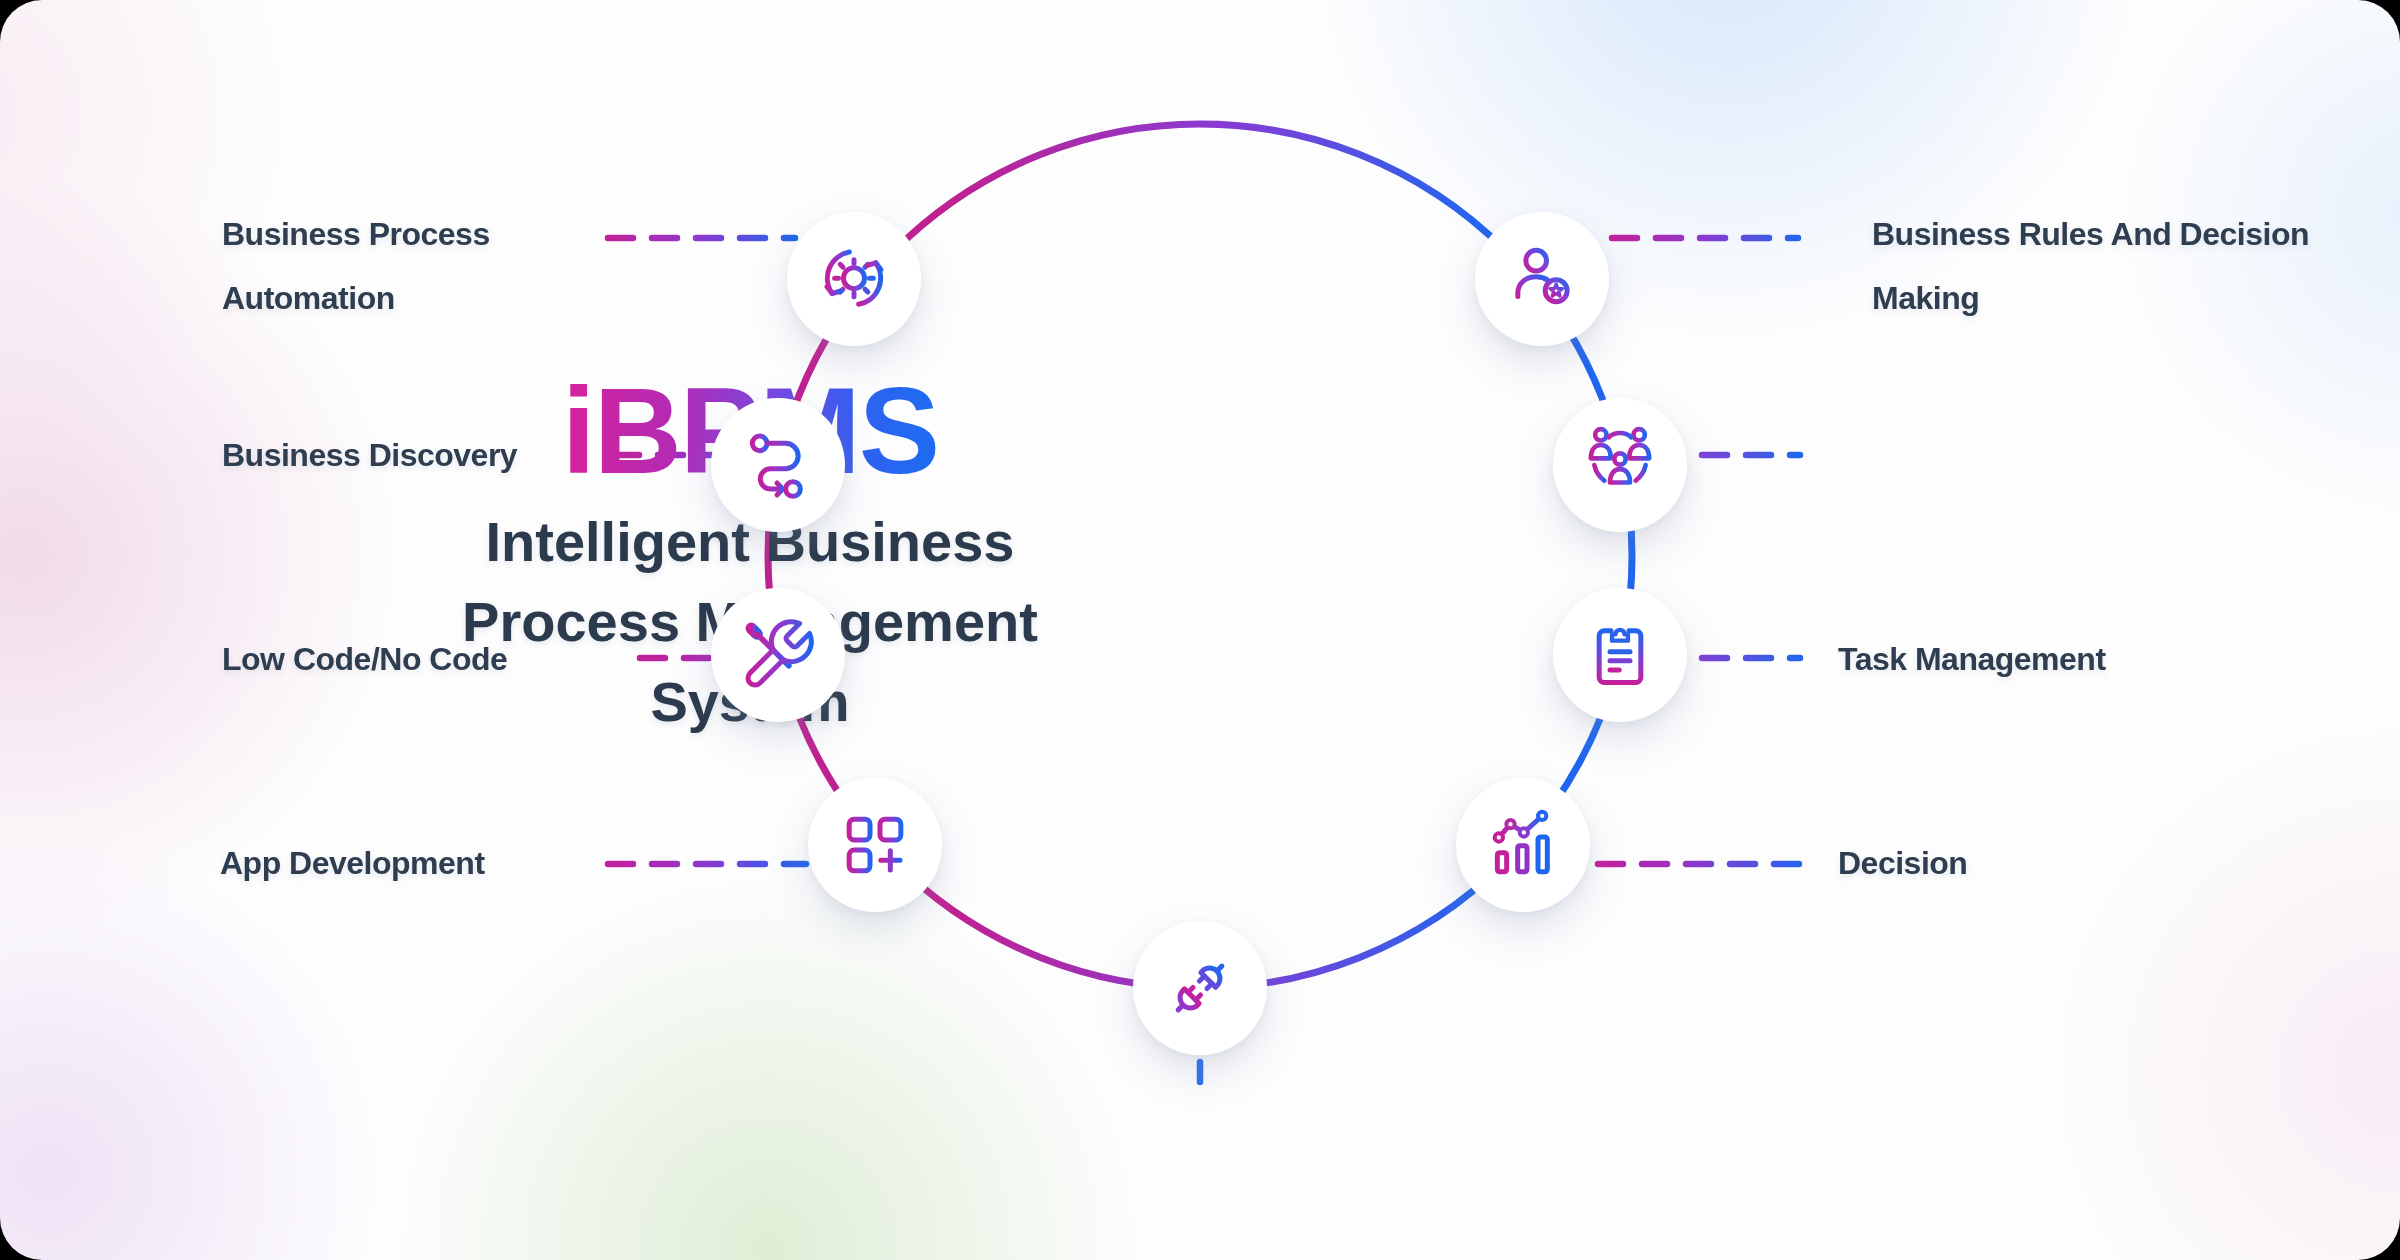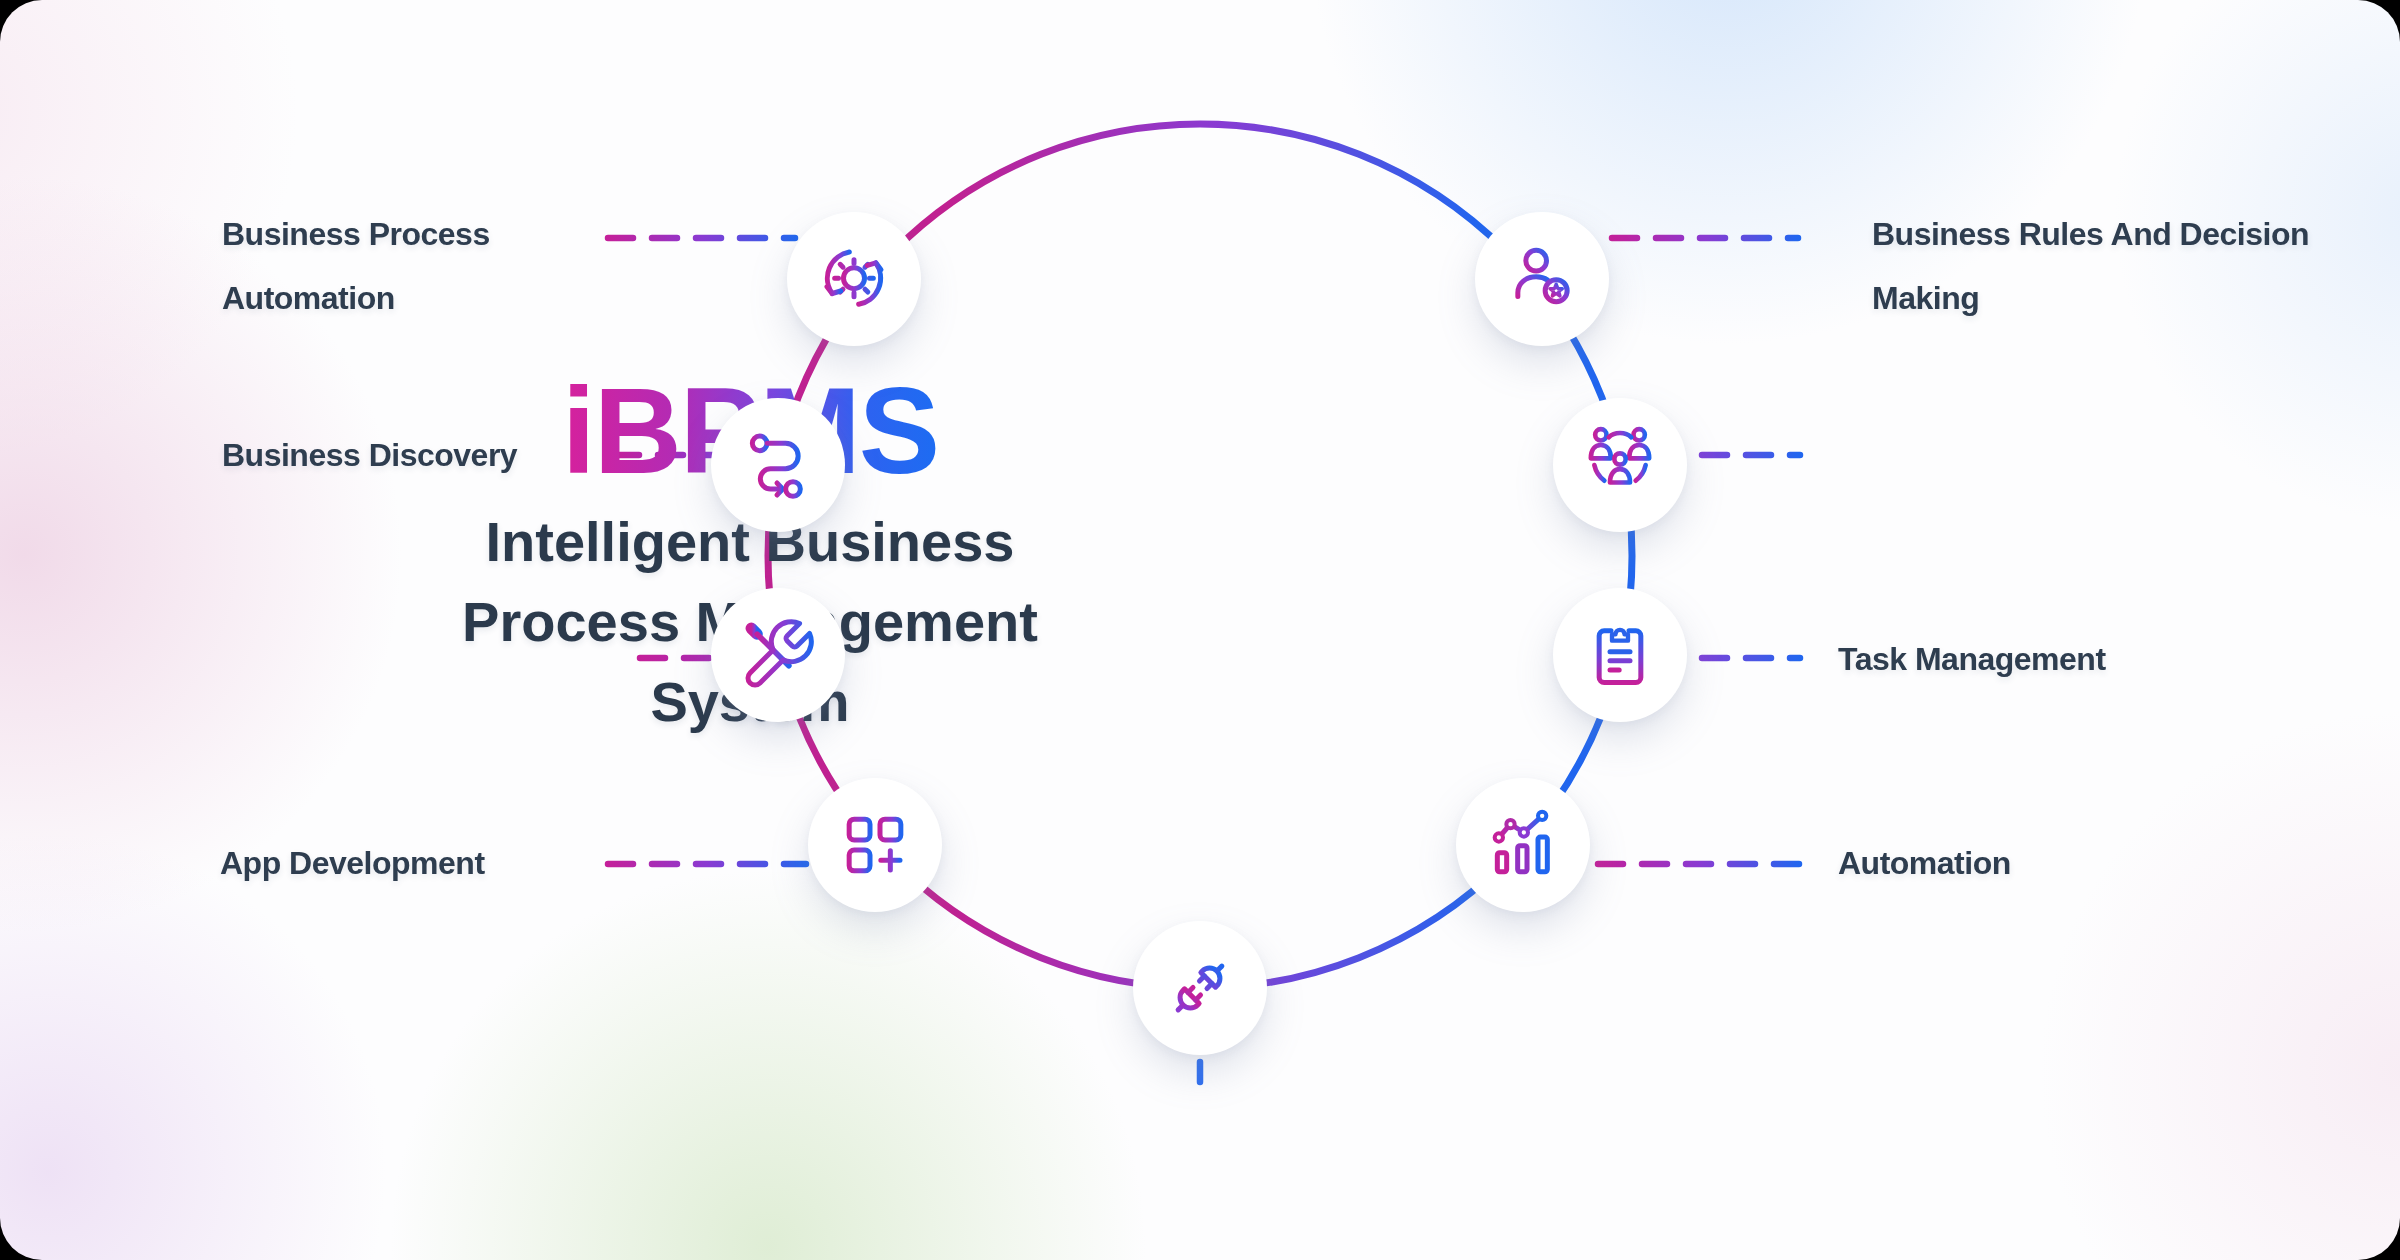--- a/index.html
+++ b/index.html
@@ -286,18 +286,19 @@
         <circle cx="9.5" cy="19.5" r="2.5" fill="#ffffff" stroke="#c4209a" stroke-width="2.4"></circle>
         <circle cx="16.5" cy="11.5" r="2.5" fill="#ffffff" stroke="#b02aa8" stroke-width="2.4"></circle>
         <circle cx="24.5" cy="16.5" r="2.5" fill="#ffffff" stroke="#8a3ad2" stroke-width="2.4"></circle>
         <circle cx="35.5" cy="6.5" r="2.5" fill="#ffffff" stroke="#2065ef" stroke-width="2.4"></circle>
       </g>
     </svg>
   </div>
 
   <div class="label" style="left:222px;top:202px;width:390px;">Business Process Automation</div>
   <div class="label" style="left:222px;top:423px;width:420px;">Business Discovery</div>
+  <div class="label" style="left:222px;top:627px;width:440px;">Low Code/No Code</div>
   <div class="label" style="left:220px;top:831px;width:420px;">App Development</div>
   <div class="label right" style="left:1838px;top:202px;width:470px;margin-left:34px;">Business Rules And Decision Making</div>
   <div class="label right" style="left:1838px;top:627px;width:440px;">Task Management</div>
-  <div class="label right" style="left:1838px;top:831px;width:420px;">Automation</div>
+  <div class="label right" style="left:1838px;top:831px;width:420px;">Decision</div>
 
 </div>
 
 </body></html>

